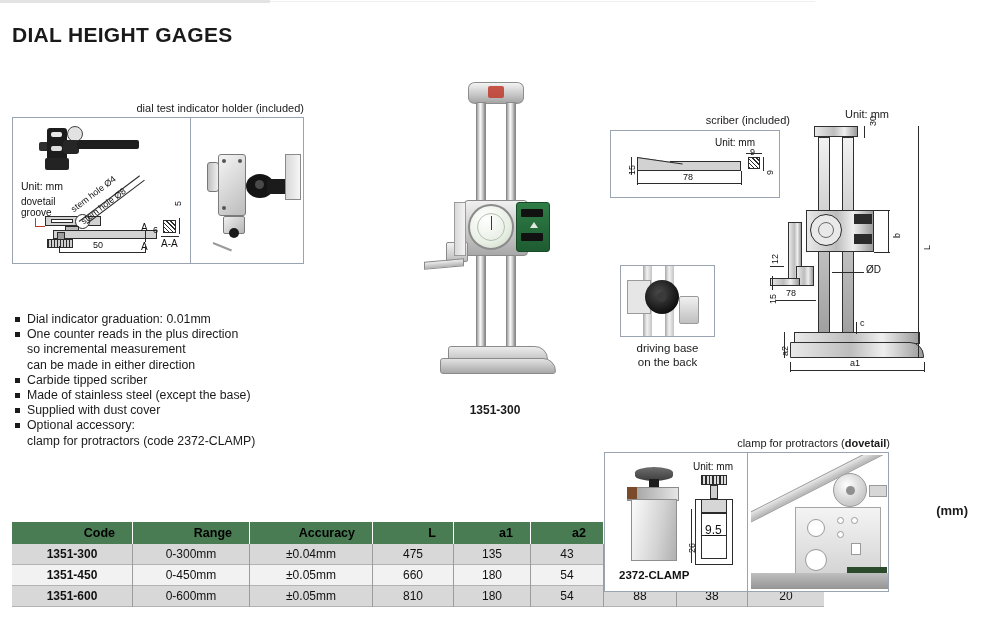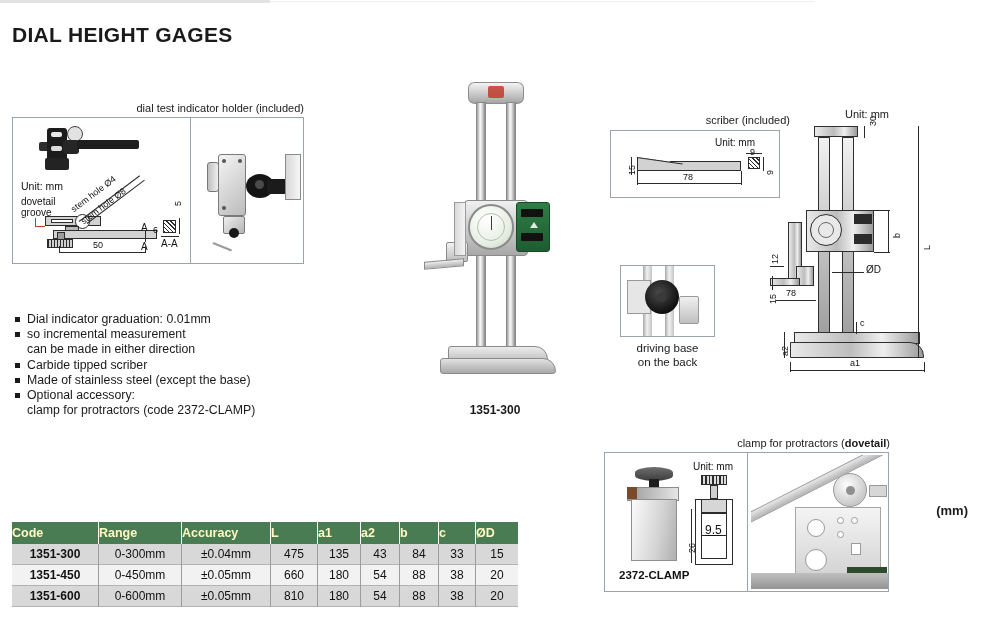--- a/index.html
+++ b/index.html
@@ -41,22 +41,22 @@
   #bullets{position:absolute;left:14px;top:312px;width:300px;font-size:12.3px;line-height:15.2px;}
   #bullets li{list-style:none;position:relative;margin:0 0 0 0;padding-left:13px;}
   #bullets ul{margin:0;padding:0;}
   #bullets li:before{content:"";position:absolute;left:1px;top:5px;width:5px;height:5px;background:#1a1a1a;}
   #bullets .cont{padding-left:13px;}
 
   
   #mm-label{position:absolute;right:20px;top:503px;font-size:13px;font-weight:bold;}
   #spec-table{position:absolute;left:12px;top:522px;border-collapse:collapse;font-size:12px;}
   #spec-table th{
-    background:#4a7c54;color:#fef9c3;font-weight:bold;font-size:12.5px;
-    padding:4px 0;text-align:left;border-right:1px solid #ffffff;
+    background:#4a7c54;color:#000000;font-weight:bold;font-size:12.5px;
+    padding:4px 17px;text-align:right;border-right:1px solid #ffffff;
   }
   #spec-table th:last-child{border-right:none;}
   #spec-table td{
     text-align:center;padding:3px 0;border-right:1px solid #9c9c9c;
     color:#111;
   }
   #spec-table td:last-child{border-right:none;}
   #spec-table tbody tr:nth-child(odd){background:#d8d8d8;}
   #spec-table tbody tr:nth-child(even){background:#f2f2f2;}
   #spec-table td.code{font-weight:bold;}
@@ -161,25 +161,27 @@
     <div class="blk" style="left:18px;top:84px;width:22px;height:18px;background:linear-gradient(135deg,#efefef,#b5b5b5);border:1px solid #7a7a7a;border-radius:2px;"></div>
     <div class="blk" style="left:24px;top:96px;width:10px;height:10px;background:#1a1a1a;border-radius:50%;"></div>
     <div class="thin" style="left:8px;top:110px;width:20px;height:2px;transform:rotate(22deg);transform-origin:left center;background:#9a9a9a;"></div>
   </div>
 </div>
 
 <div id="bullets">
   <ul>
     <li><span>Dial indicator graduation: 0.01mm</span></li>
     <li>
+      <span>One counter reads in the plus direction</span>
       <div class="cont" style="padding-left:0">so incremental measurement</div>
       <div class="cont" style="padding-left:0">can be made in either direction</div>
     </li>
     <li><span>Carbide tipped scriber</span></li>
     <li><span>Made of stainless steel (except the base)</span></li>
+    <li><span>Supplied with dust cover</span></li>
     <li>
       <span>Optional accessory:</span>
       <div class="cont" style="padding-left:0"><span>clamp for protractors (code 2372-CLAMP)</span></div>
     </li>
   </ul>
 </div>
 
 <div id="mm-label">(mm)</div>
 <table id="spec-table">
   <thead>

